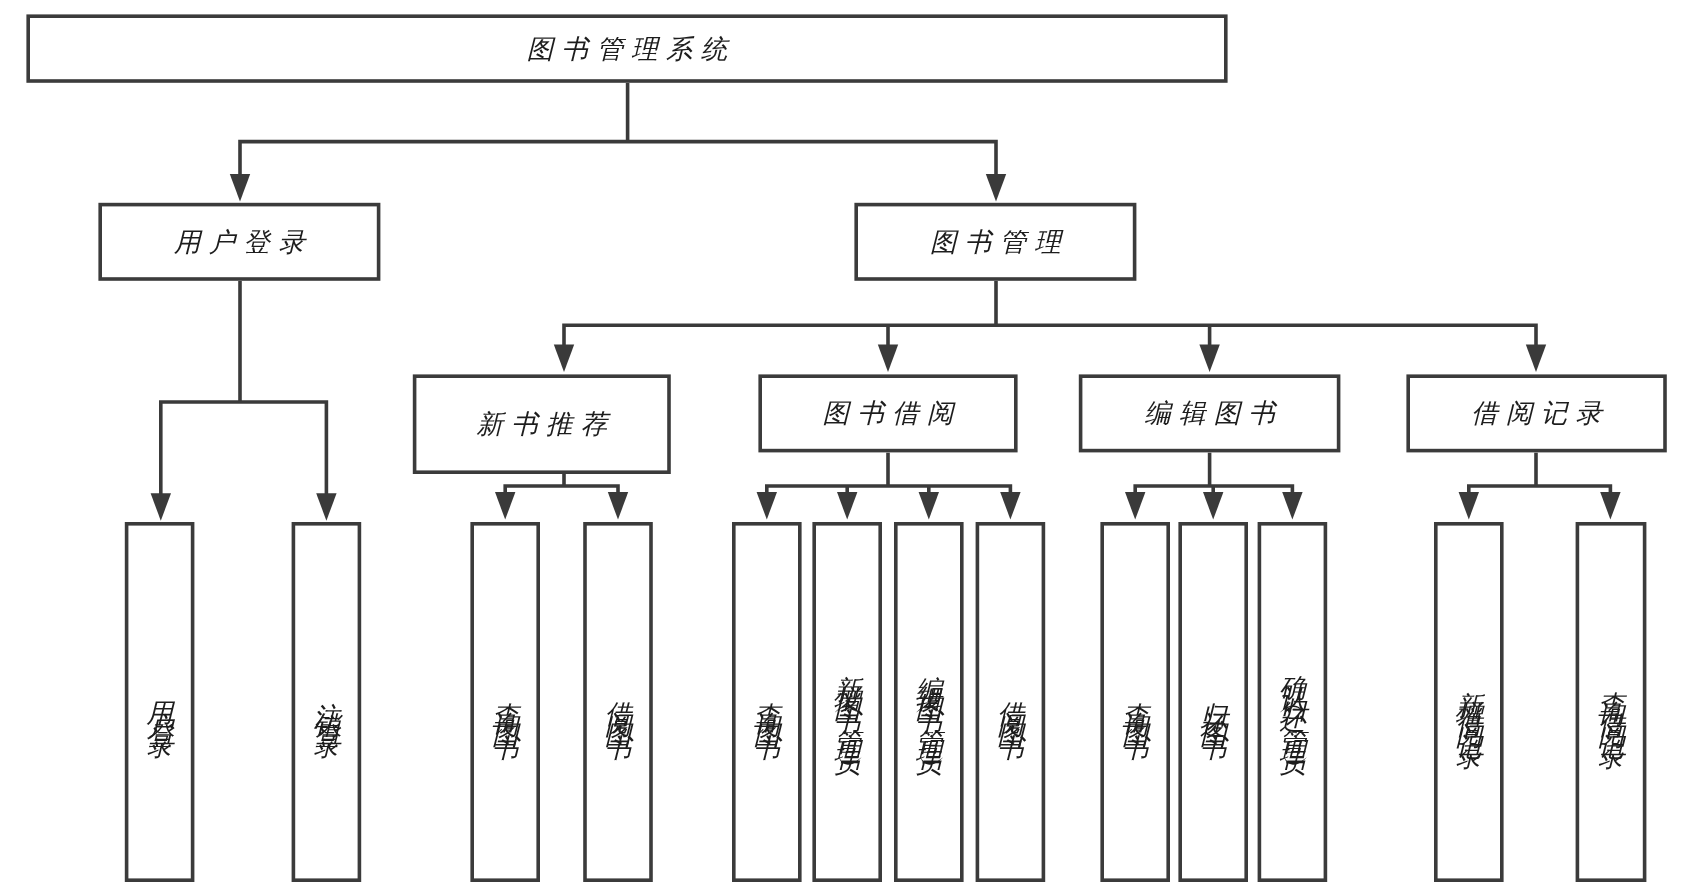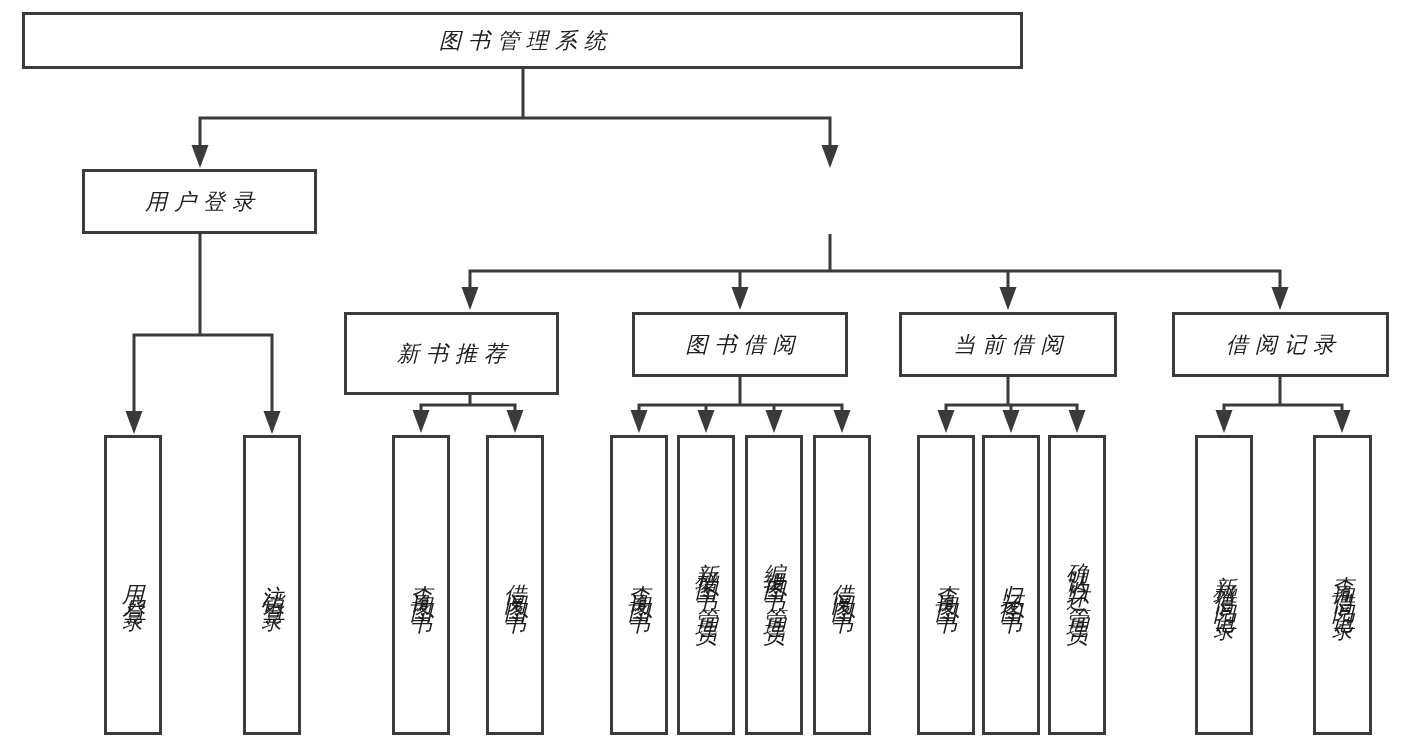--- a/index.html
+++ b/index.html
@@ -106,24 +106,25 @@
     <g>
       <path d="M1280 377 V406.5 M1222.5 405 H1343.5 M1224 405 V415 M1342 405 V415"></path>
       <polygon points="1215.5,410 1232.5,410 1224,433"></polygon>
       <polygon points="1333.5,410 1350.5,410 1342,433"></polygon>
     </g>
   </svg>
 
   <div class="node h" style="left:22px; top:12px; width:1001px; height:57px">图书管理系统</div>
 
   <div class="node h" style="left:82px; top:169px; width:235px; height:65px">用户登录</div>
+  <div class="node h" style="left:712px; top:169px; width:235px; height:65px">图书管理</div>
 
   <div class="node h" style="left:344px; top:312px; width:215px; height:83px">新书推荐</div>
   <div class="node h" style="left:632px; top:312px; width:216px; height:65px">图书借阅</div>
-  <div class="node h" style="left:899px; top:312px; width:218px; height:65px">当前借阅</div>
+  <div class="node h" style="left:899px; top:312px; width:218px; height:65px">编辑图书</div>
   <div class="node h" style="left:1172px; top:312px; width:217px; height:65px">借阅记录</div>
 
   <div class="node v" style="left:104px; top:435px; width:58px; height:300px">用户登录</div>
   <div class="node v" style="left:243px; top:435px; width:58px; height:300px">注销登录</div>
 
   <div class="node v" style="left:392px; top:435px; width:58px; height:300px">查询图书</div>
   <div class="node v" style="left:486px; top:435px; width:58px; height:300px">借阅图书</div>
 
   <div class="node v" style="left:610px; top:435px; width:58px; height:300px">查询图书</div>
   <div class="node v" style="left:677px; top:435px; width:58px; height:300px">新增图书（管理员）</div>

